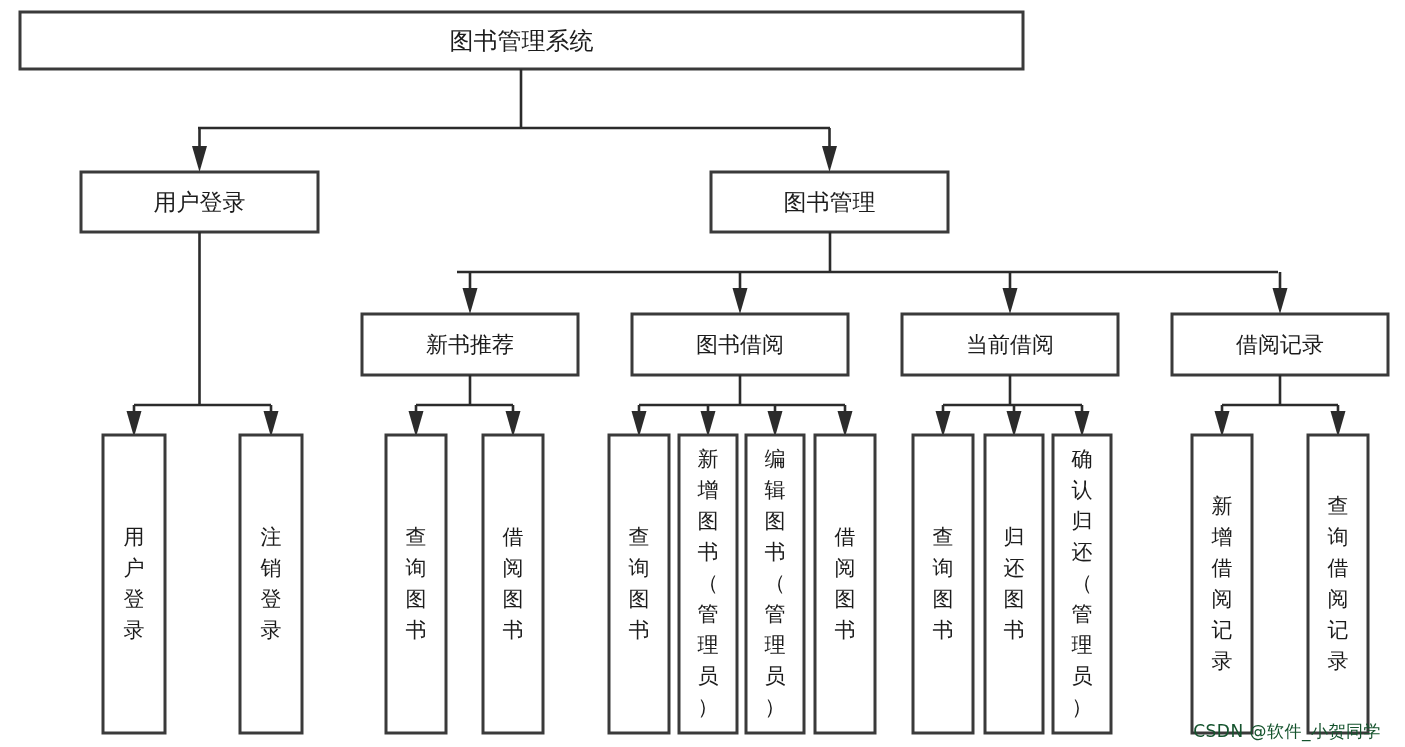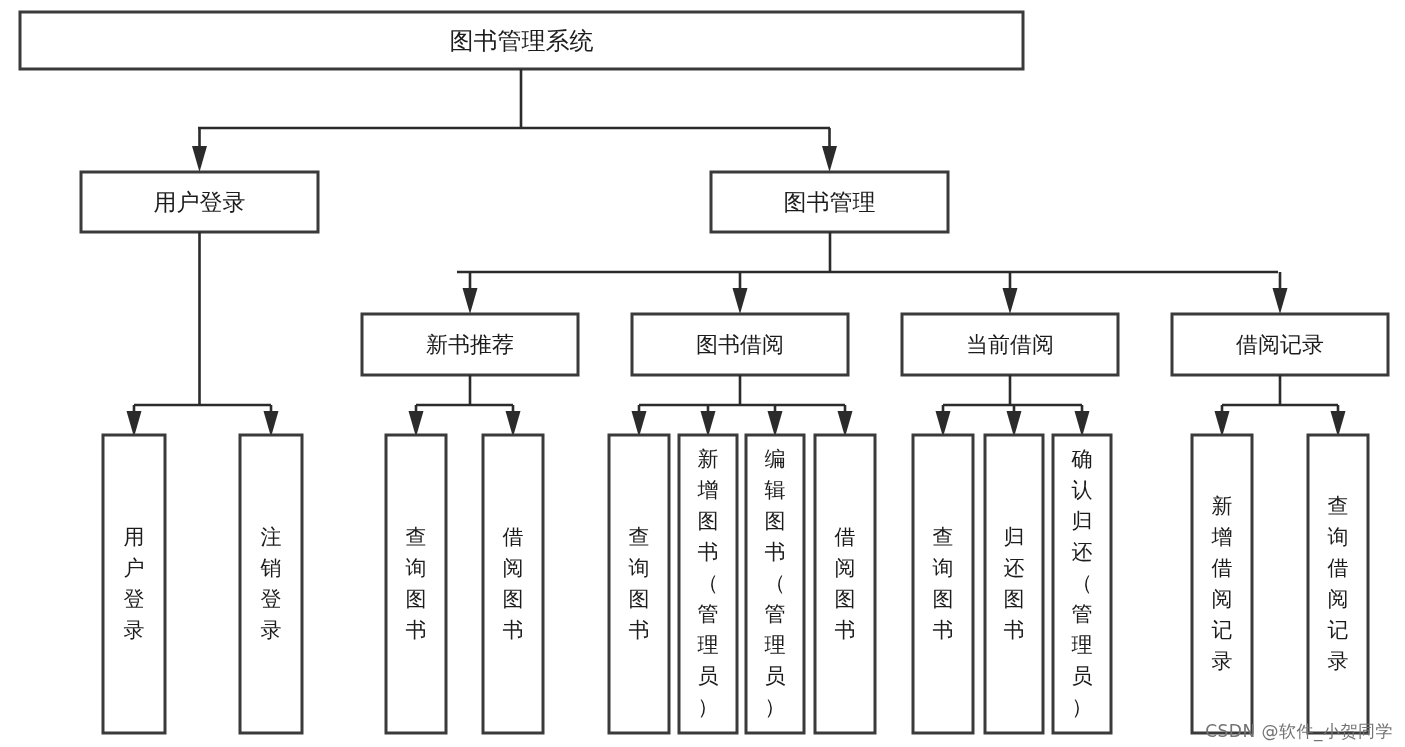--- a/index.html
+++ b/index.html
@@ -64,25 +64,25 @@
   }
   .leaf-label {
     fill: #1c1c1c;
     font-family: "DejaVu Sans", "Liberation Sans", sans-serif;
     font-size: 21px;
     text-anchor: middle;
     dominant-baseline: middle;
   }
   .watermark {
     position: absolute;
-    right: 12px;
+    right: 24px;
     bottom: 4px;
     font-family: "DejaVu Sans", "Liberation Sans", sans-serif;
     font-size: 17px;
-    color: #737373;
+    color: #14532d;
     white-space: nowrap;
     letter-spacing: 0.5px;
     user-select: none;
   }
 </style>
 </head>
 <body>
 
 <div id="diagram-root">
   <svg class="tree-canvas" id="tree-canvas" viewBox="0 0 1405 747" xmlns="http://www.w3.org/2000/svg">

